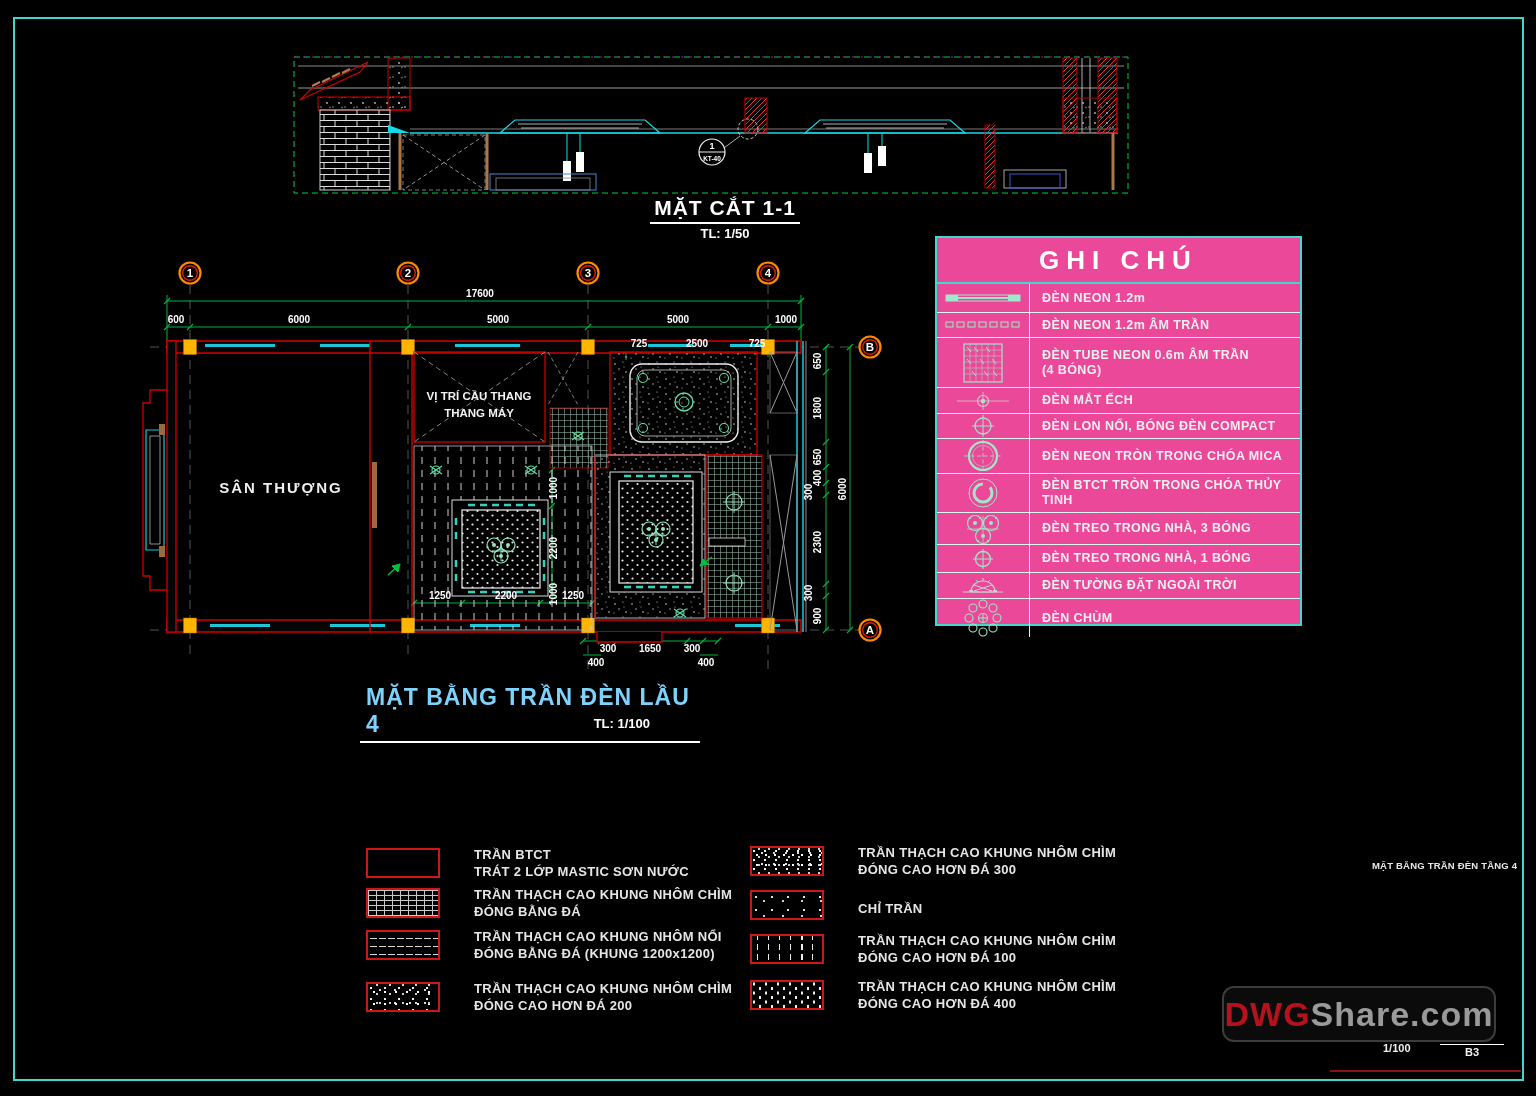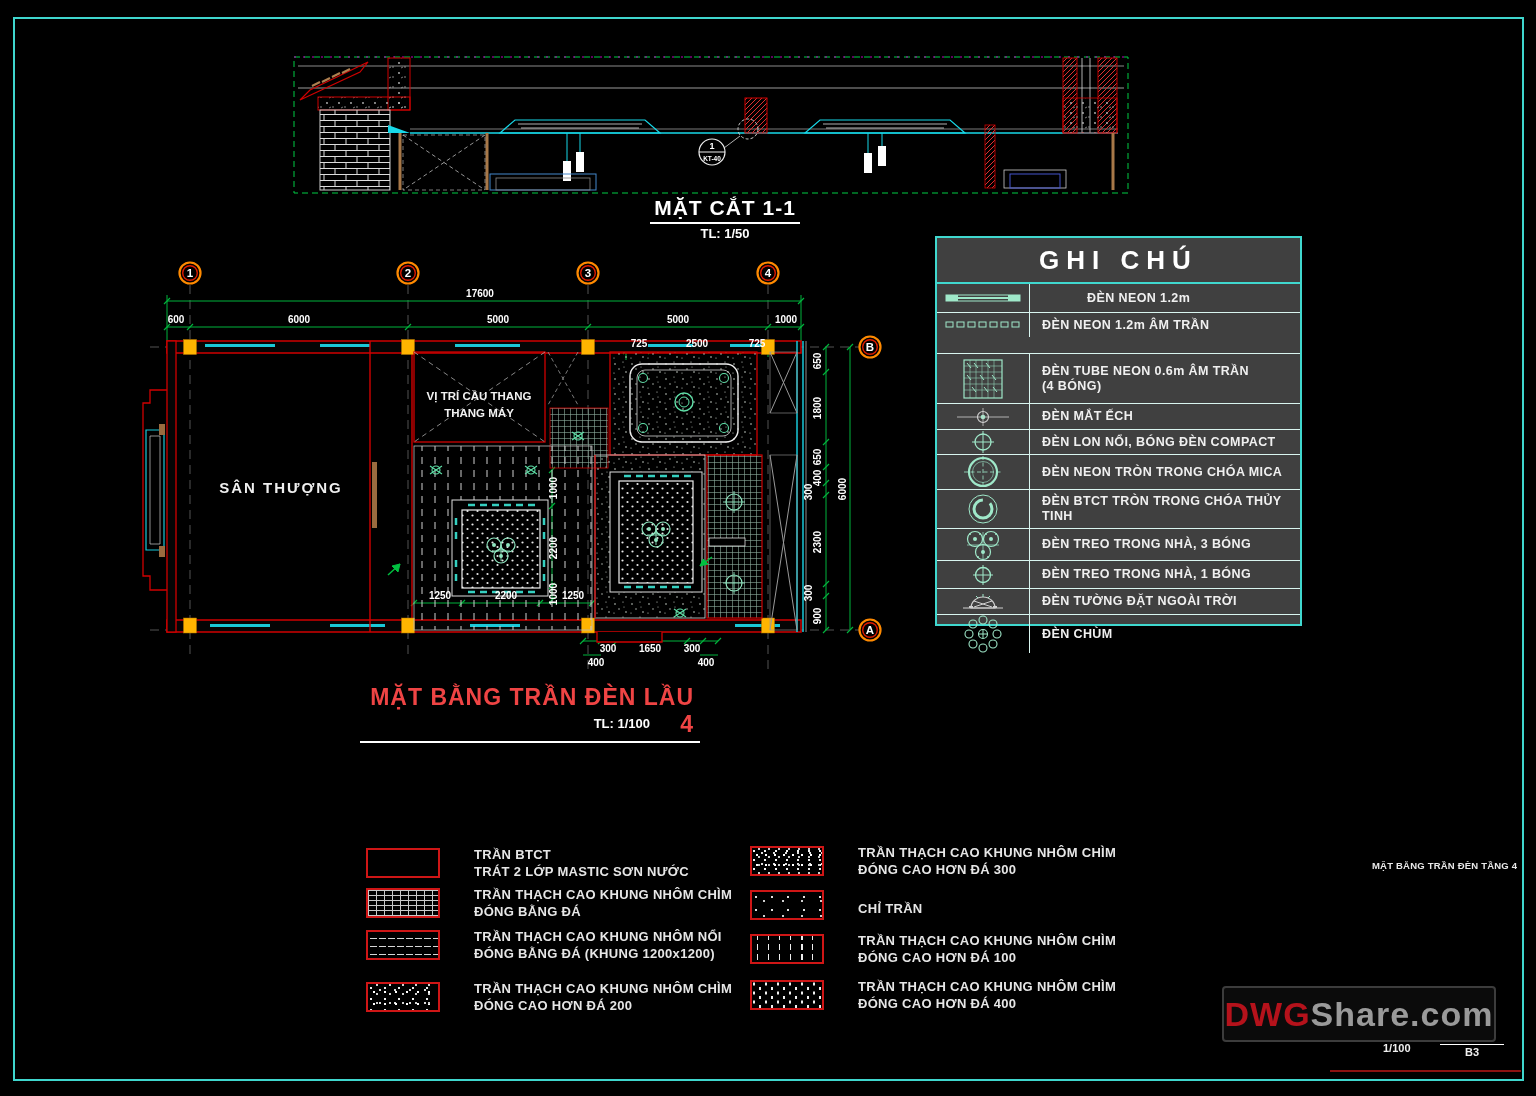--- a/index.html
+++ b/index.html
@@ -7,27 +7,27 @@
           font-family:"Liberation Sans",sans-serif;-webkit-font-smoothing:antialiased;}
   #frame{position:absolute;left:13px;top:17px;width:1507px;height:1060px;border:2px solid #3fd6ce;}
   .abs{position:absolute;}
   svg text{font-family:"Liberation Sans",sans-serif;}
 
   
   .sec-title{left:640px;top:196px;width:170px;text-align:center;color:#fff;font-size:21px;
              font-weight:bold;letter-spacing:1px;}
   .sec-title .ttl{display:inline-block;border-bottom:2px solid #fff;padding:0 4px 2px 4px;}
   .sec-scale{left:660px;top:226px;width:130px;text-align:center;color:#fff;font-size:13px;font-weight:bold;}
-  .plan-title{left:360px;top:684px;width:340px;text-align:right;color:#ef4444;font-size:23px;
+  .plan-title{left:360px;top:684px;width:340px;text-align:left;color:#7dd3fc;font-size:23px;
               font-weight:bold;letter-spacing:1px;}
   .plan-title .ttl{display:inline-block;border-bottom:2px solid #fff;padding:0 6px 3px 6px;}
   .plan-scale{left:520px;top:716px;width:130px;text-align:right;color:#fff;font-size:13px;font-weight:bold;}
 
   
-  #notes{left:935px;top:236px;width:367px;height:390px;border:2px solid #40d8cf;box-sizing:border-box;background:#404040;}
+  #notes{left:935px;top:236px;width:367px;height:390px;border:2px solid #40d8cf;box-sizing:border-box;background:#ec4899;}
   #notes-header{height:44px;border-bottom:2px solid #40d8cf;display:flex;align-items:center;justify-content:center;
                 color:#fff;font-size:26px;font-weight:bold;letter-spacing:7px;}
   .note-row{display:flex;border-top:1px solid #d9f6f0;}
   .note-row:first-child{border-top:none;}
   .note-sym{width:92px;min-width:92px;border-right:1px solid #d9f6f0;display:flex;align-items:center;justify-content:center;}
   .note-label{flex:1;display:flex;flex-direction:column;justify-content:center;padding-left:12px;
               color:#f0f0f0;font-size:12.5px;font-weight:bold;letter-spacing:.4px;line-height:15px;}
 
   
   .hatch-row{position:absolute;display:flex;align-items:center;padding-left:44px;}
@@ -61,21 +61,21 @@
                background-size:12px 9px,12px 9px;background-position:2px 2px,8px 6.5px;}
 
   
   .tb-name{left:1372px;top:860px;width:150px;color:#e8e8e8;font-size:9.5px;font-weight:bold;letter-spacing:.2px;}
   .tb-scale{left:1383px;top:1042px;color:#efefef;font-size:11px;font-weight:bold;}
   .tb-frac{left:1440px;top:1031px;width:64px;text-align:center;color:#efefef;font-size:11px;font-weight:bold;}
   .tb-frac .top{border-bottom:1.5px solid #fff;padding-bottom:1px;}
   .tb-frac .bot{padding-top:1px;}
   .red-rule{left:1330px;top:1070px;width:191px;height:2px;background:#8c1111;}
   #watermark{left:1222px;top:986px;width:270px;height:52px;background:#0b0b0b;border:2px solid #3c3c3c;
-             border-radius:4px;display:flex;align-items:center;justify-content:center;
+             border-radius:12px;display:flex;align-items:center;justify-content:center;
              font-size:34px;font-weight:bold;letter-spacing:1px;}
   .wm-red{color:#b5121b;}
   .wm-gray{color:#9a9a9a;}
 
   .dim-txt{fill:#fff;font-size:10px;font-weight:bold;}
   .grid-num{fill:#fff;font-size:11.5px;font-weight:bold;}
 </style>
 </head>
 <body>
 
@@ -420,21 +420,21 @@
   </svg>
 
   <div class="abs plan-title">
     <span class="ttl">MẶT BẰNG TRẦN ĐÈN LẦU 4</span>
   </div>
   <div class="abs plan-scale">TL: 1/100</div>
 
   <div class="abs" id="notes">
     <div id="notes-header">GHI CHÚ</div>
     <div>
-        <div class="note-row" style="height: 28px; gap: 45px;">
+        <div class="note-row" style="height: 28px;">
           <div class="note-sym">
             <svg width="78" height="20" viewBox="0 0 78 20">
               <rect x="2" y="7" width="74" height="6" fill="none" stroke="#9fe8c9"></rect>
               <rect x="2" y="7" width="12" height="6" fill="#9fe8c9"></rect>
               <rect x="64" y="7" width="12" height="6" fill="#9fe8c9"></rect>
               <line x1="14" y1="10" x2="64" y2="10" stroke="#9fe8c9" stroke-width="2"></line>
             </svg>
           </div>
           <div class="note-label">
             <div>ĐÈN NEON 1.2m</div>
@@ -451,21 +451,21 @@
                 <rect x="46" y="6" width="7" height="5"></rect>
                 <rect x="57" y="6" width="7" height="5"></rect>
                 <rect x="68" y="6" width="7" height="5"></rect>
               </g>
             </svg>
           </div>
           <div class="note-label">
             <div>ĐÈN NEON 1.2m ÂM TRẦN</div>
           </div>
         </div>
-        <div class="note-row" style="height: 49px; margin-top: 16px;">
+        <div class="note-row" style="height: 49px;">
           <div class="note-sym">
             <svg width="42" height="42" viewBox="0 0 42 42">
               <rect x="2" y="2" width="38" height="38" fill="none" stroke="#9fe8c9" stroke-width="1.2"></rect>
               <g stroke="#9fe8c9" stroke-width=".5">
                 <path d="M8 2 V40 M14 2 V40 M20 2 V40 M26 2 V40 M32 2 V40 M2 8 H40 M2 14 H40 M2 20 H40 M2 26 H40 M2 32 H40"></path>
               </g>
               <g stroke="#9fe8c9" stroke-width="1">
                 <path d="M5 5 l4 5 M12 5 l4 5 M24 5 l4 5 M5 17 l4 5 M18 17 l4 5 M30 17 l4 5 M10 29 l4 5 M22 29 l4 5 M31 29 l4 5"></path>
               </g>
             </svg>

